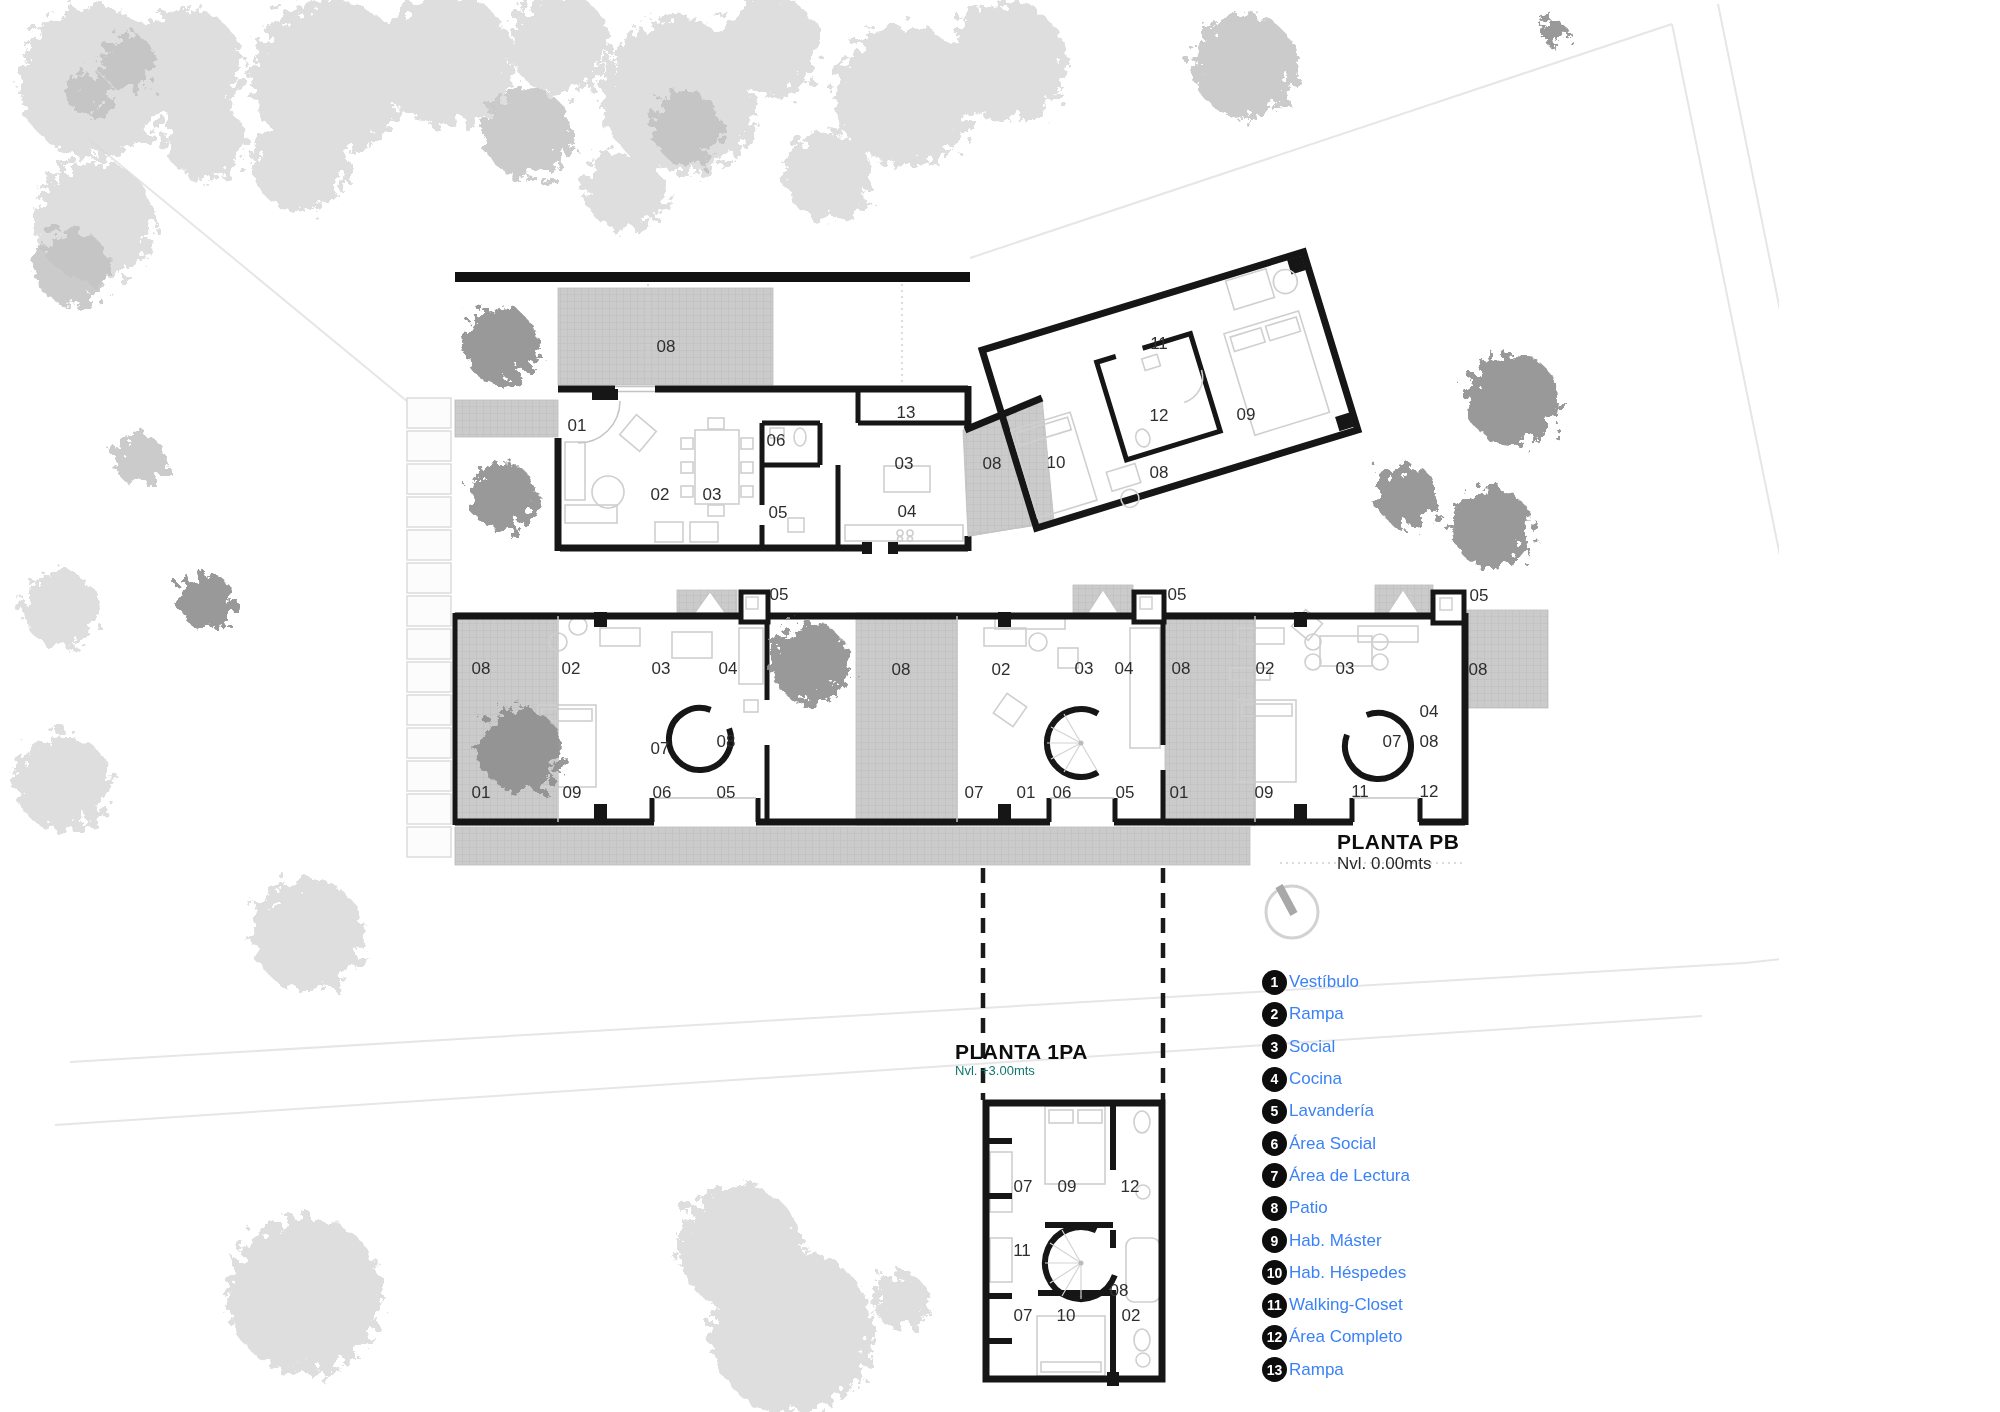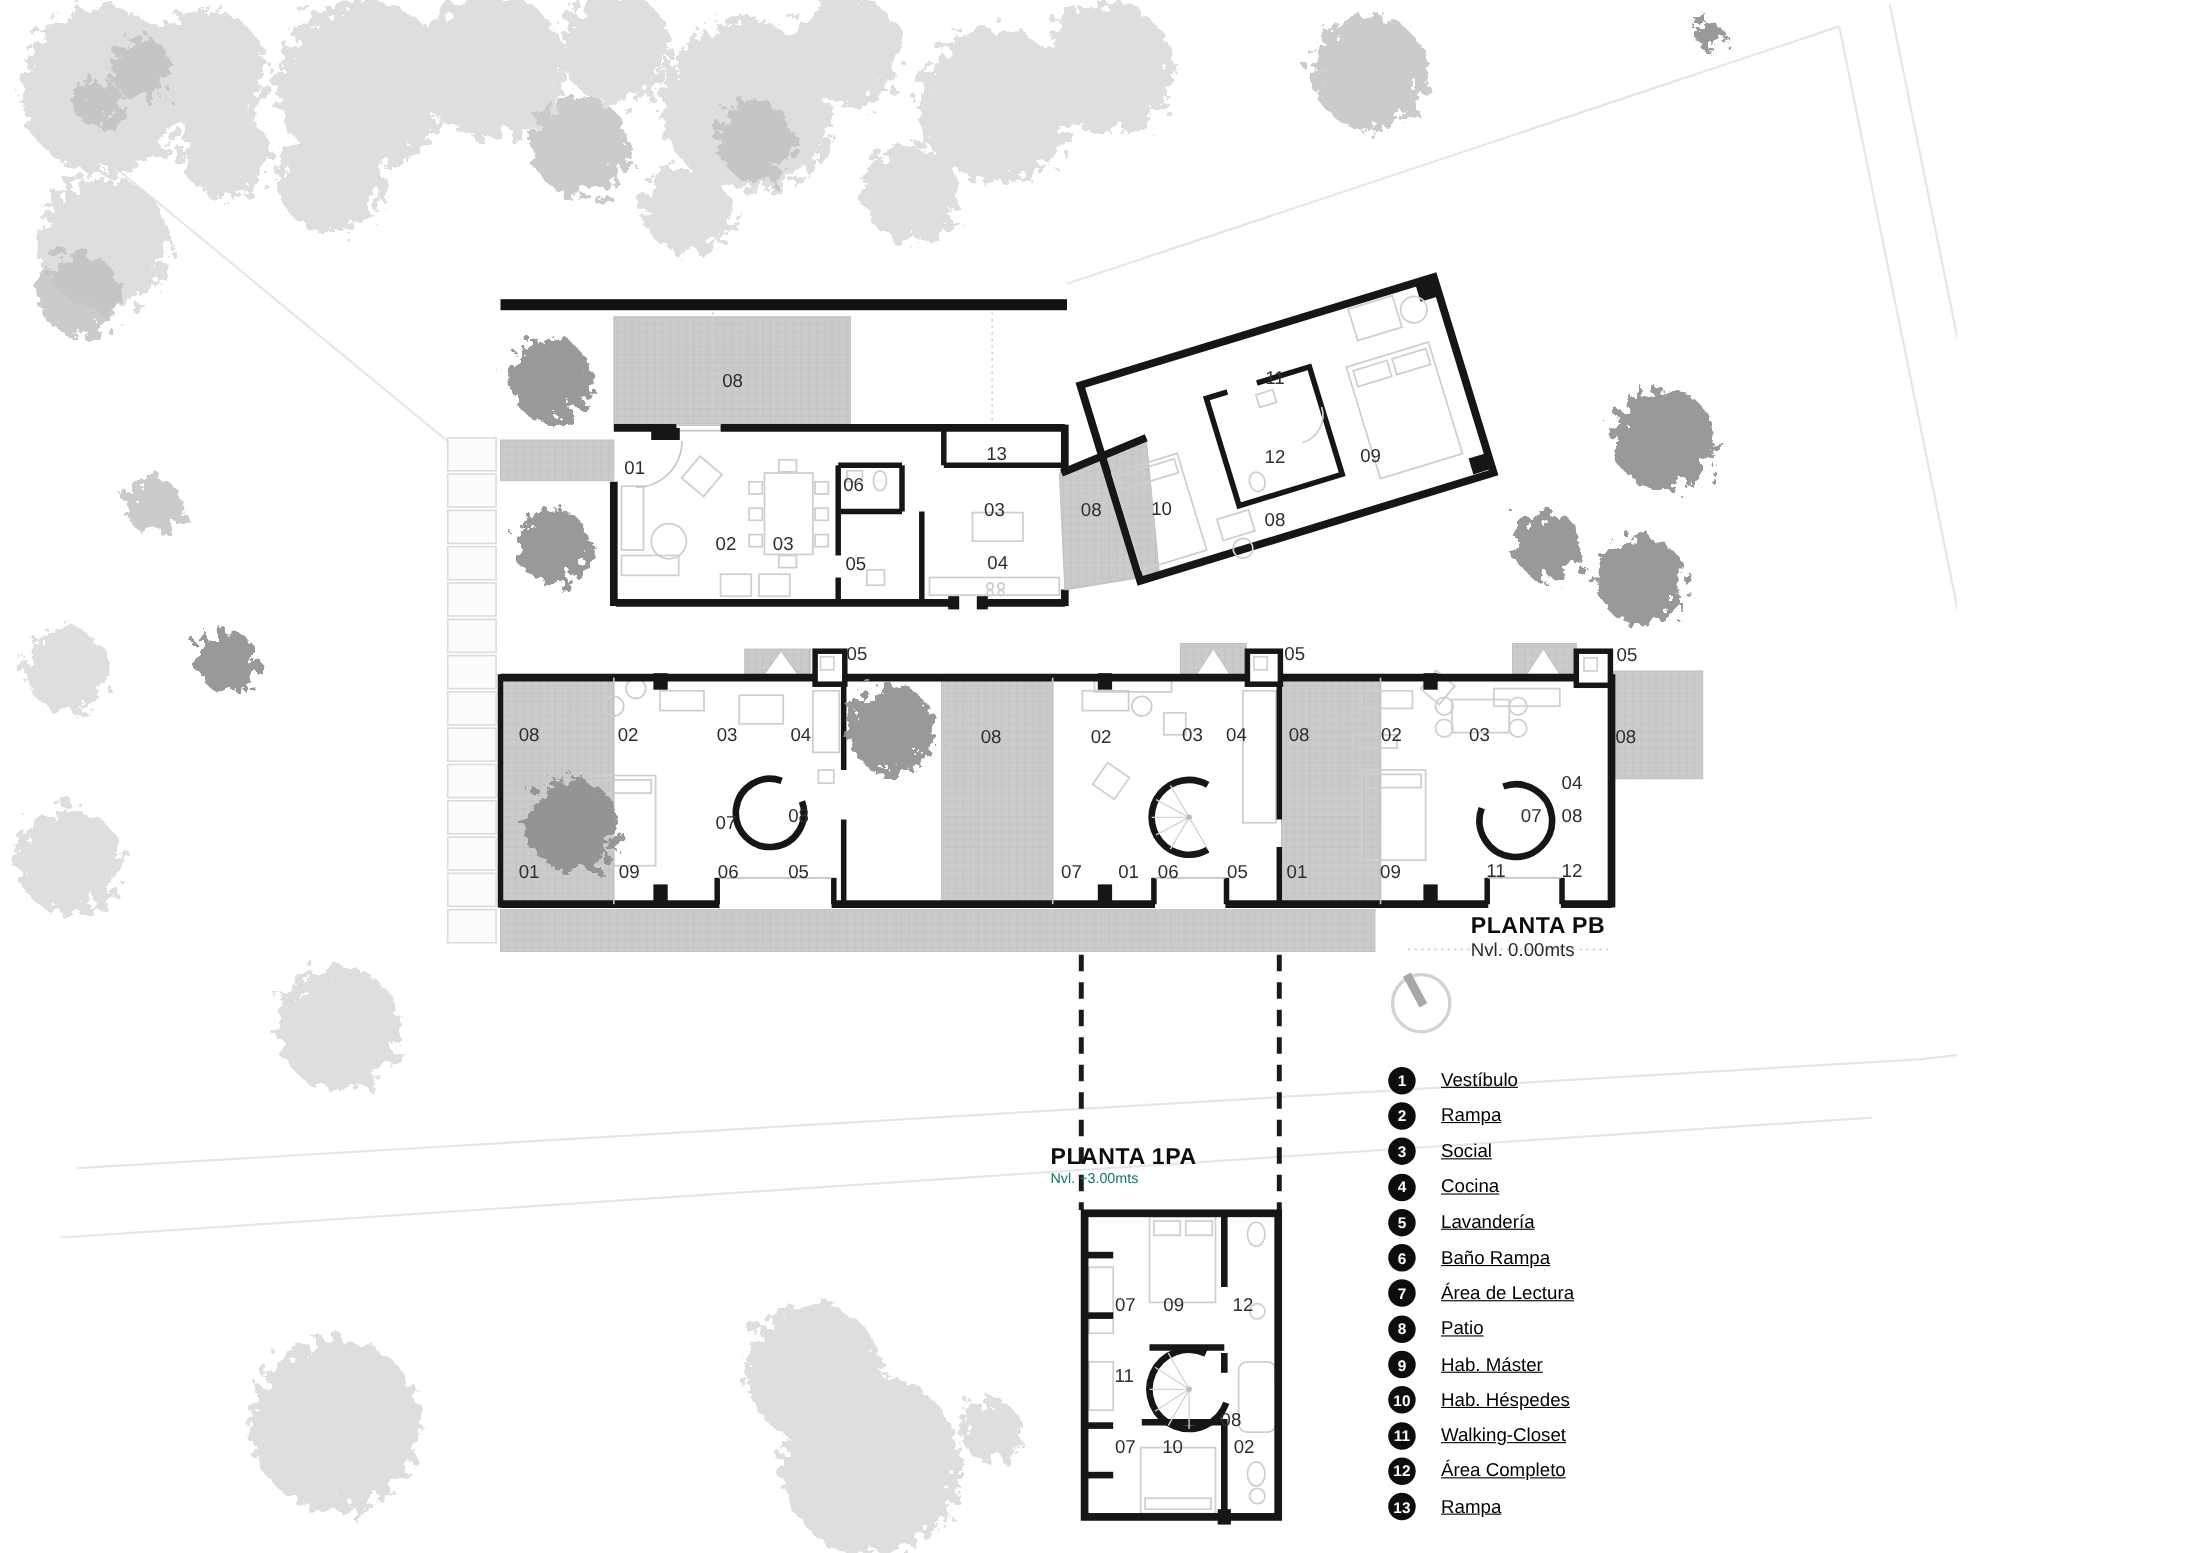--- a/index.html
+++ b/index.html
@@ -10,21 +10,21 @@
   .pb-title .t1{font-size:21px;font-weight:bold;color:#0d0d0d;letter-spacing:.5px;}
   .pb-title .t2{font-size:17px;color:#2a2a2a;}
   .pa-title{position:absolute;left:955px;top:1040px;width:196px;text-align:left;line-height:1.15;}
   .pa-title .t1{font-size:21px;font-weight:bold;color:#0d0d0d;letter-spacing:.5px;}
   .pa-title .t2{font-size:13px;color:#0f766e;}
   .legend{position:absolute;left:1262px;top:966px;}
   .legend-row{display:flex;align-items:center;height:32.3px;}
   .badge{width:25px;height:25px;border-radius:50%;background:#0d0d0d;color:#fff;
          font-size:14px;font-weight:bold;display:flex;align-items:center;justify-content:center;
          flex:0 0 25px;}
-  .legend-label{margin-left:23px;font-size:17px;color:#000000;text-decoration:underline;}
+  .legend-label{margin-left:2px;font-size:17px;color:#3b82f6;}
 </style>
 </head>
 <body>
 
 <div class="stage">
 
 <svg width="2000" height="1412" viewBox="0 0 2000 1412">
   <defs>
     <pattern id="hat" width="7" height="7" patternUnits="userSpaceOnUse">
       <rect width="7" height="7" fill="#cbcbcb"></rect>
@@ -466,21 +466,21 @@
   <div class="legend-row">
     <div class="badge">4</div>
     <div class="legend-label">Cocina</div>
   </div>
   <div class="legend-row">
     <div class="badge">5</div>
     <div class="legend-label">Lavandería</div>
   </div>
   <div class="legend-row">
     <div class="badge">6</div>
-    <div class="legend-label">Baño Rampa</div>
+    <div class="legend-label">Área Social</div>
   </div>
   <div class="legend-row">
     <div class="badge">7</div>
     <div class="legend-label">Área de Lectura</div>
   </div>
   <div class="legend-row">
     <div class="badge">8</div>
     <div class="legend-label">Patio</div>
   </div>
   <div class="legend-row">

